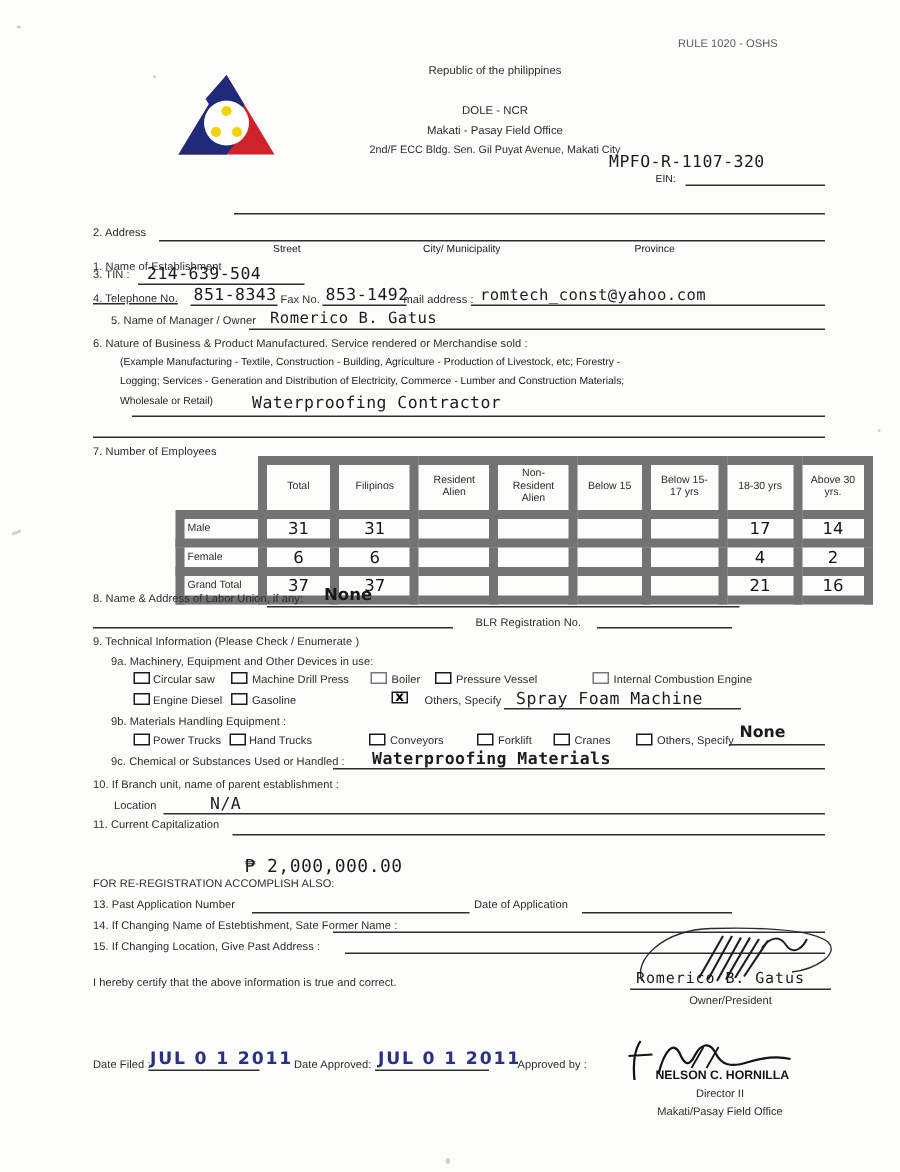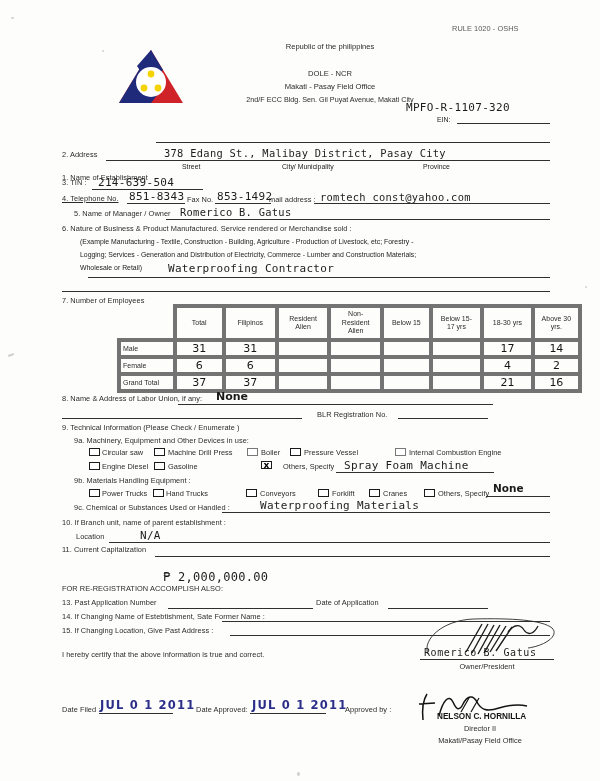--- a/index.html
+++ b/index.html
@@ -82,21 +82,21 @@
     color: #000;
   }
   
   .emp-table {
     position: absolute;
     border-collapse: collapse;
     font-size: 7px;
     color: #2b2b2b;
   }
   .emp-table td, .emp-table th {
-    border: 4px solid #737373;
+    border: 6px solid #737373;
     padding: 0;
     text-align: center;
     vertical-align: middle;
     font-weight: normal;
   }
   .emp-table th { height: 30px; line-height: 8.5px; }
   .emp-table td.rowhdr {
     text-align: left;
     padding-left: 2px;
     font-size: 7px;
@@ -172,21 +172,20 @@
   <div class="abs fill" style="left:406px;top:101px;font-size:11px;">MPFO-R-1107-320</div>
   <div class="abs lbl-sm" style="left:437px;top:116px;">EIN:</div>
   <div class="rule" style="left:457px;top:123px;width:93px;"></div>
   <div class="abs fill-sm" style="left:460px;top:113px;"></div>
 
   <div class="abs lbl" style="left:62px;top:145px;margin-top:28px;">1. Name of Establishment</div>
   <div class="rule" style="left:156px;top:142px;width:394px;"></div>
 
   <div class="abs lbl" style="left:62px;top:150px;">2. Address</div>
   <div class="rule" style="left:106px;top:160px;width:444px;"></div>
-  <div class="abs fill" style="left:164px;top:147px;">378 Edang St.,  Malibay District,  Pasay City</div>
   <div class="abs lbl-sm" style="left:182px;top:163px;">Street</div>
   <div class="abs lbl-sm" style="left:282px;top:163px;">City/ Municipality</div>
   <div class="abs lbl-sm" style="left:423px;top:163px;">Province</div>
 
   <div class="abs lbl" style="left:62px;top:178px;">3. TIN :</div>
   <div class="rule" style="left:92px;top:189px;width:111px;"></div>
   <div class="abs fill" style="left:98px;top:176px;font-size:11px;">214-639-504</div>
 
   <div class="abs lbl" style="left:62px;top:194px;text-decoration:underline;">4. Telephone No.</div>
   <div class="abs fill" style="left:129px;top:190px;font-size:11px;">851-8343</div>
@@ -317,21 +316,21 @@
   <div class="cbox" style="left:369px;top:489px;"></div>
   <div class="abs lbl" style="left:383px;top:489px;">Cranes</div>
 
   <div class="cbox" style="left:424px;top:489px;"></div>
   <div class="abs lbl" style="left:438px;top:489px;">Others, Specify</div>
   <div class="rule" style="left:486px;top:496px;width:64px;"></div>
   <div class="abs" style="left:493px;top:482px;font-family:'DejaVu Sans',sans-serif;font-size:10.5px;font-weight:600;">None</div>
 
   <div class="abs lbl" style="left:74px;top:503px;">9c. Chemical or Substances Used or Handled :</div>
   <div class="rule" style="left:222px;top:512px;width:328px;"></div>
-  <div class="abs fill" style="left:260px;top:499px;font-size:11px;">Waterproofing Materials</div>
+  <div class="abs fill" style="left:248px;top:499px;font-size:11px;font-weight:bold;">Waterproofing Materials</div>
 
   <div class="abs lbl" style="left:62px;top:518px;">10. If Branch unit, name of parent establishment :</div>
   <div class="abs lbl" style="left:76px;top:532px;">Location</div>
   <div class="rule" style="left:109px;top:542px;width:441px;"></div>
   <div class="abs fill" style="left:140px;top:529px;font-size:11px;">N/A</div>
 
   <div class="abs lbl" style="left:62px;top:545px;">11. Current Capitalization</div>
   <div class="rule" style="left:155px;top:556px;width:395px;"></div>
   <div class="abs fill" style="left:163px;top:570px;font-size:12px;">₱ 2,000,000.00</div>
 

